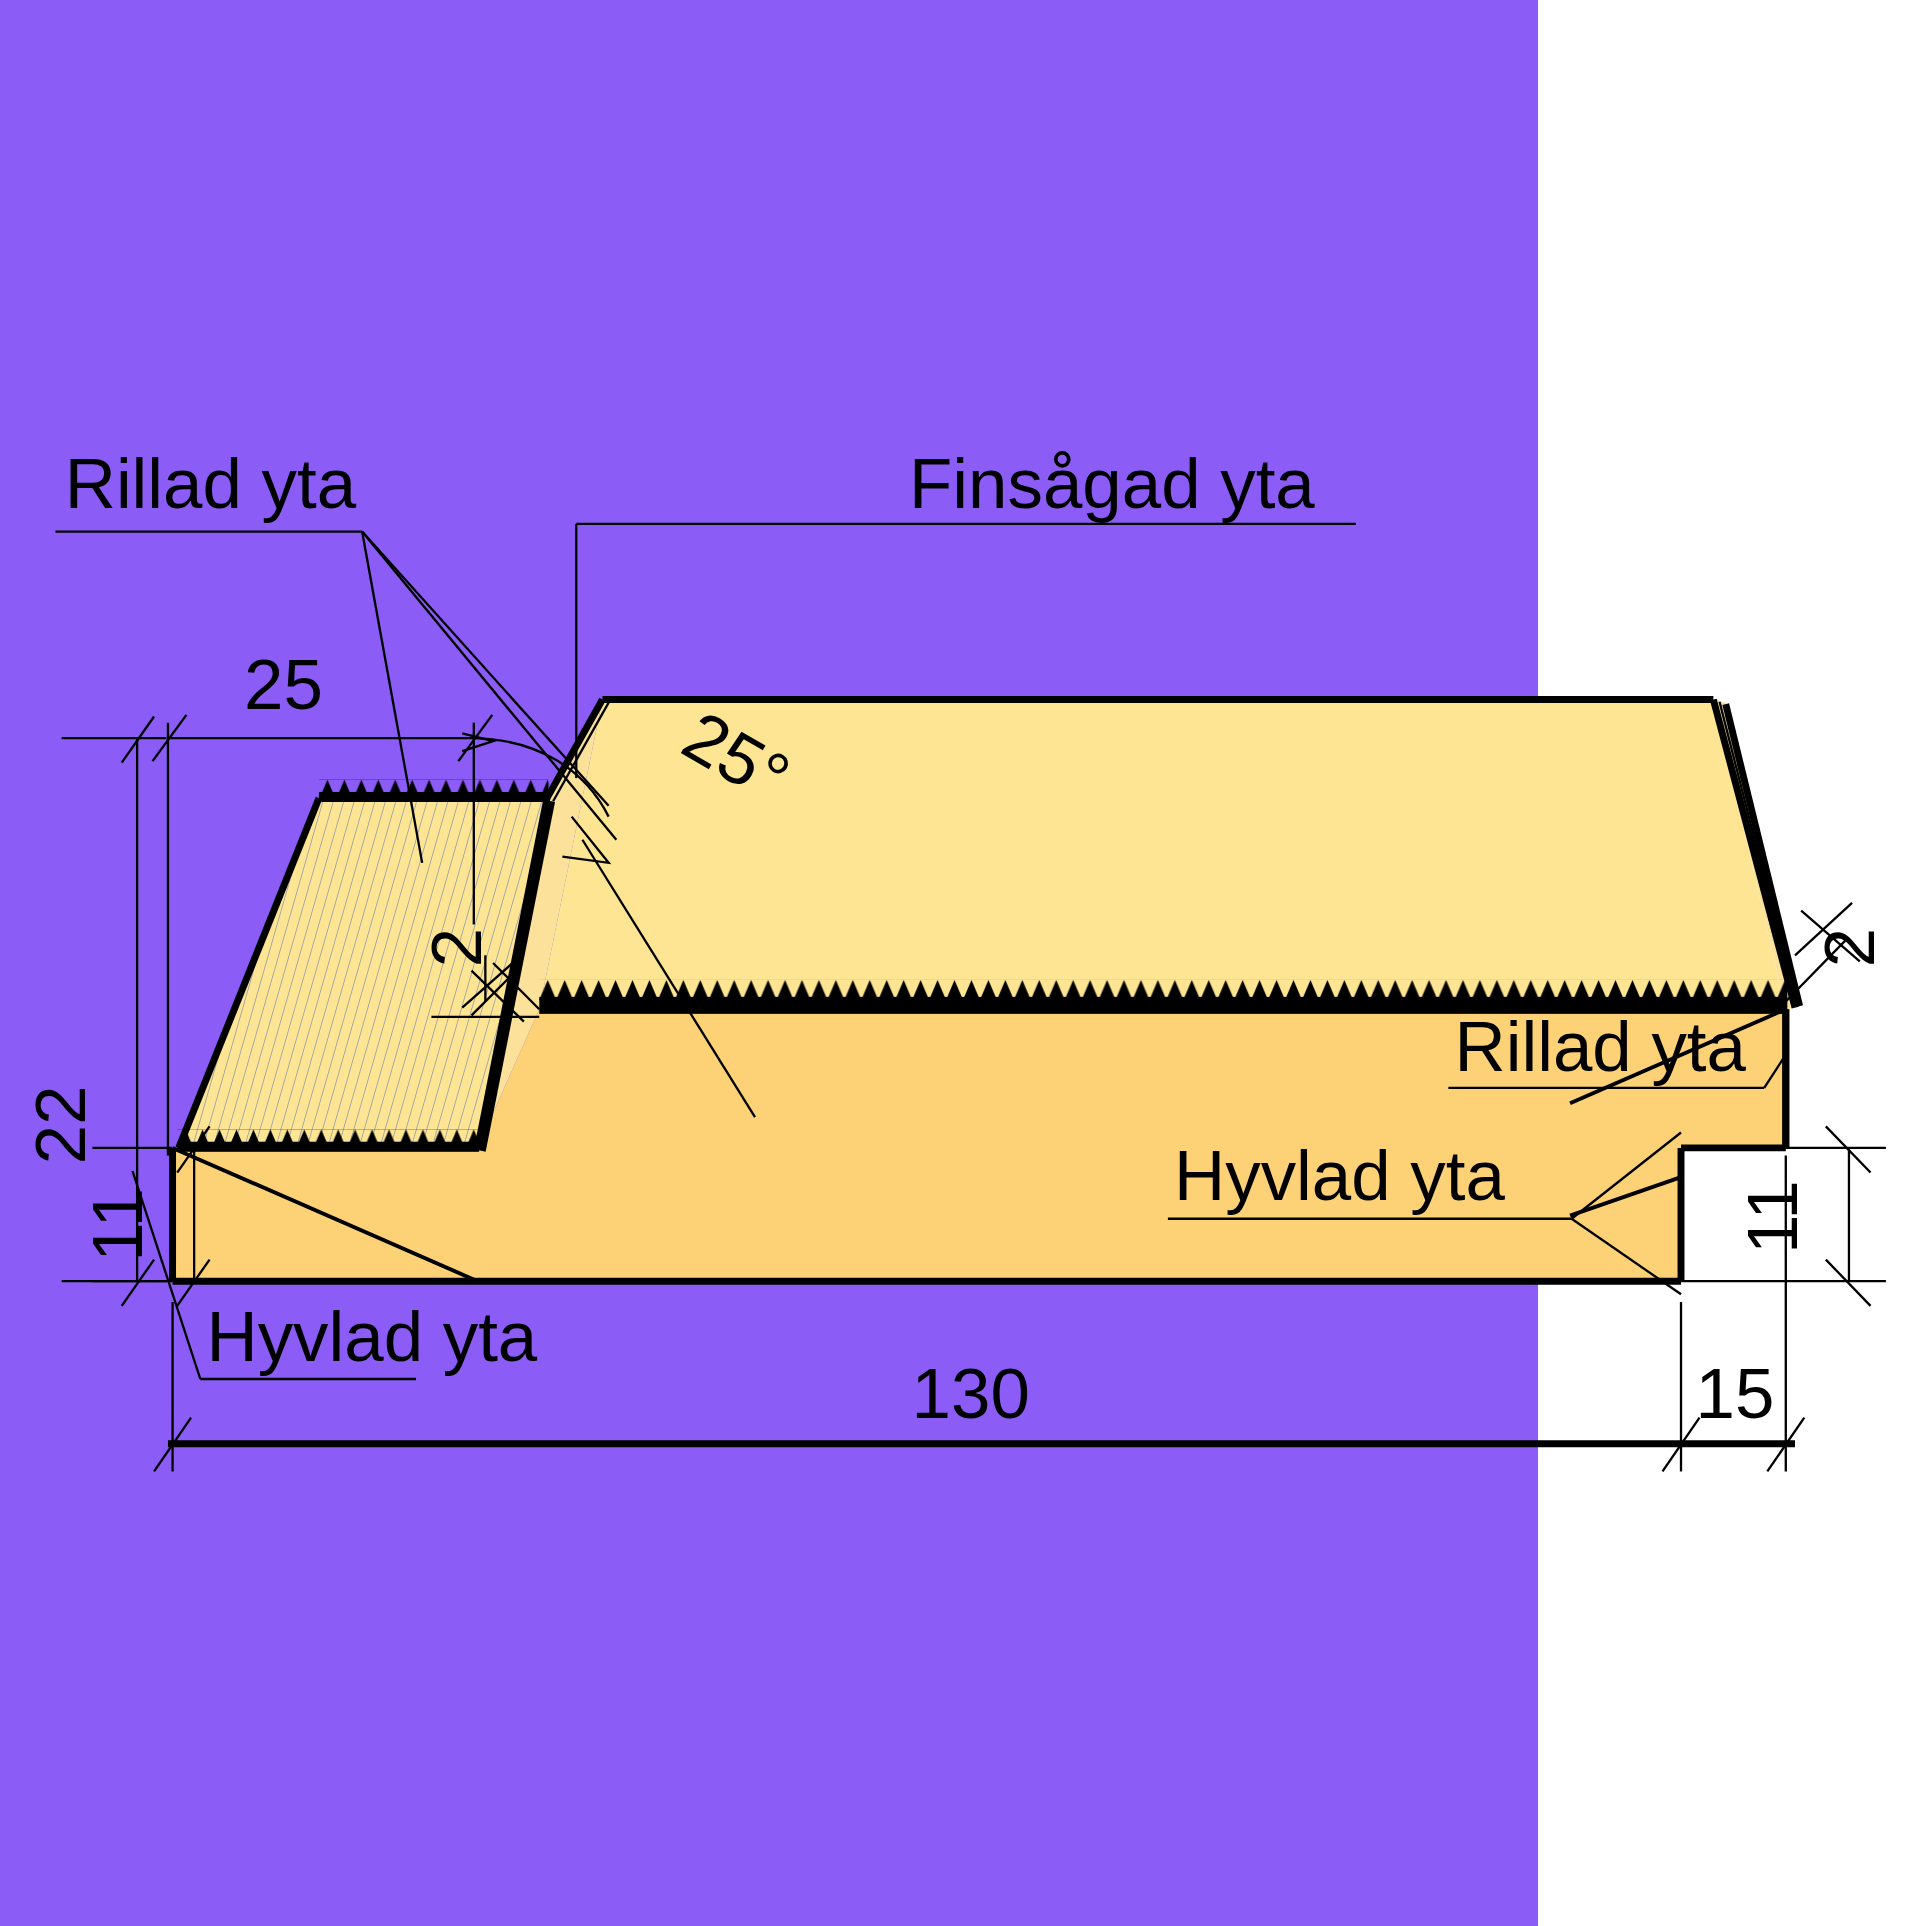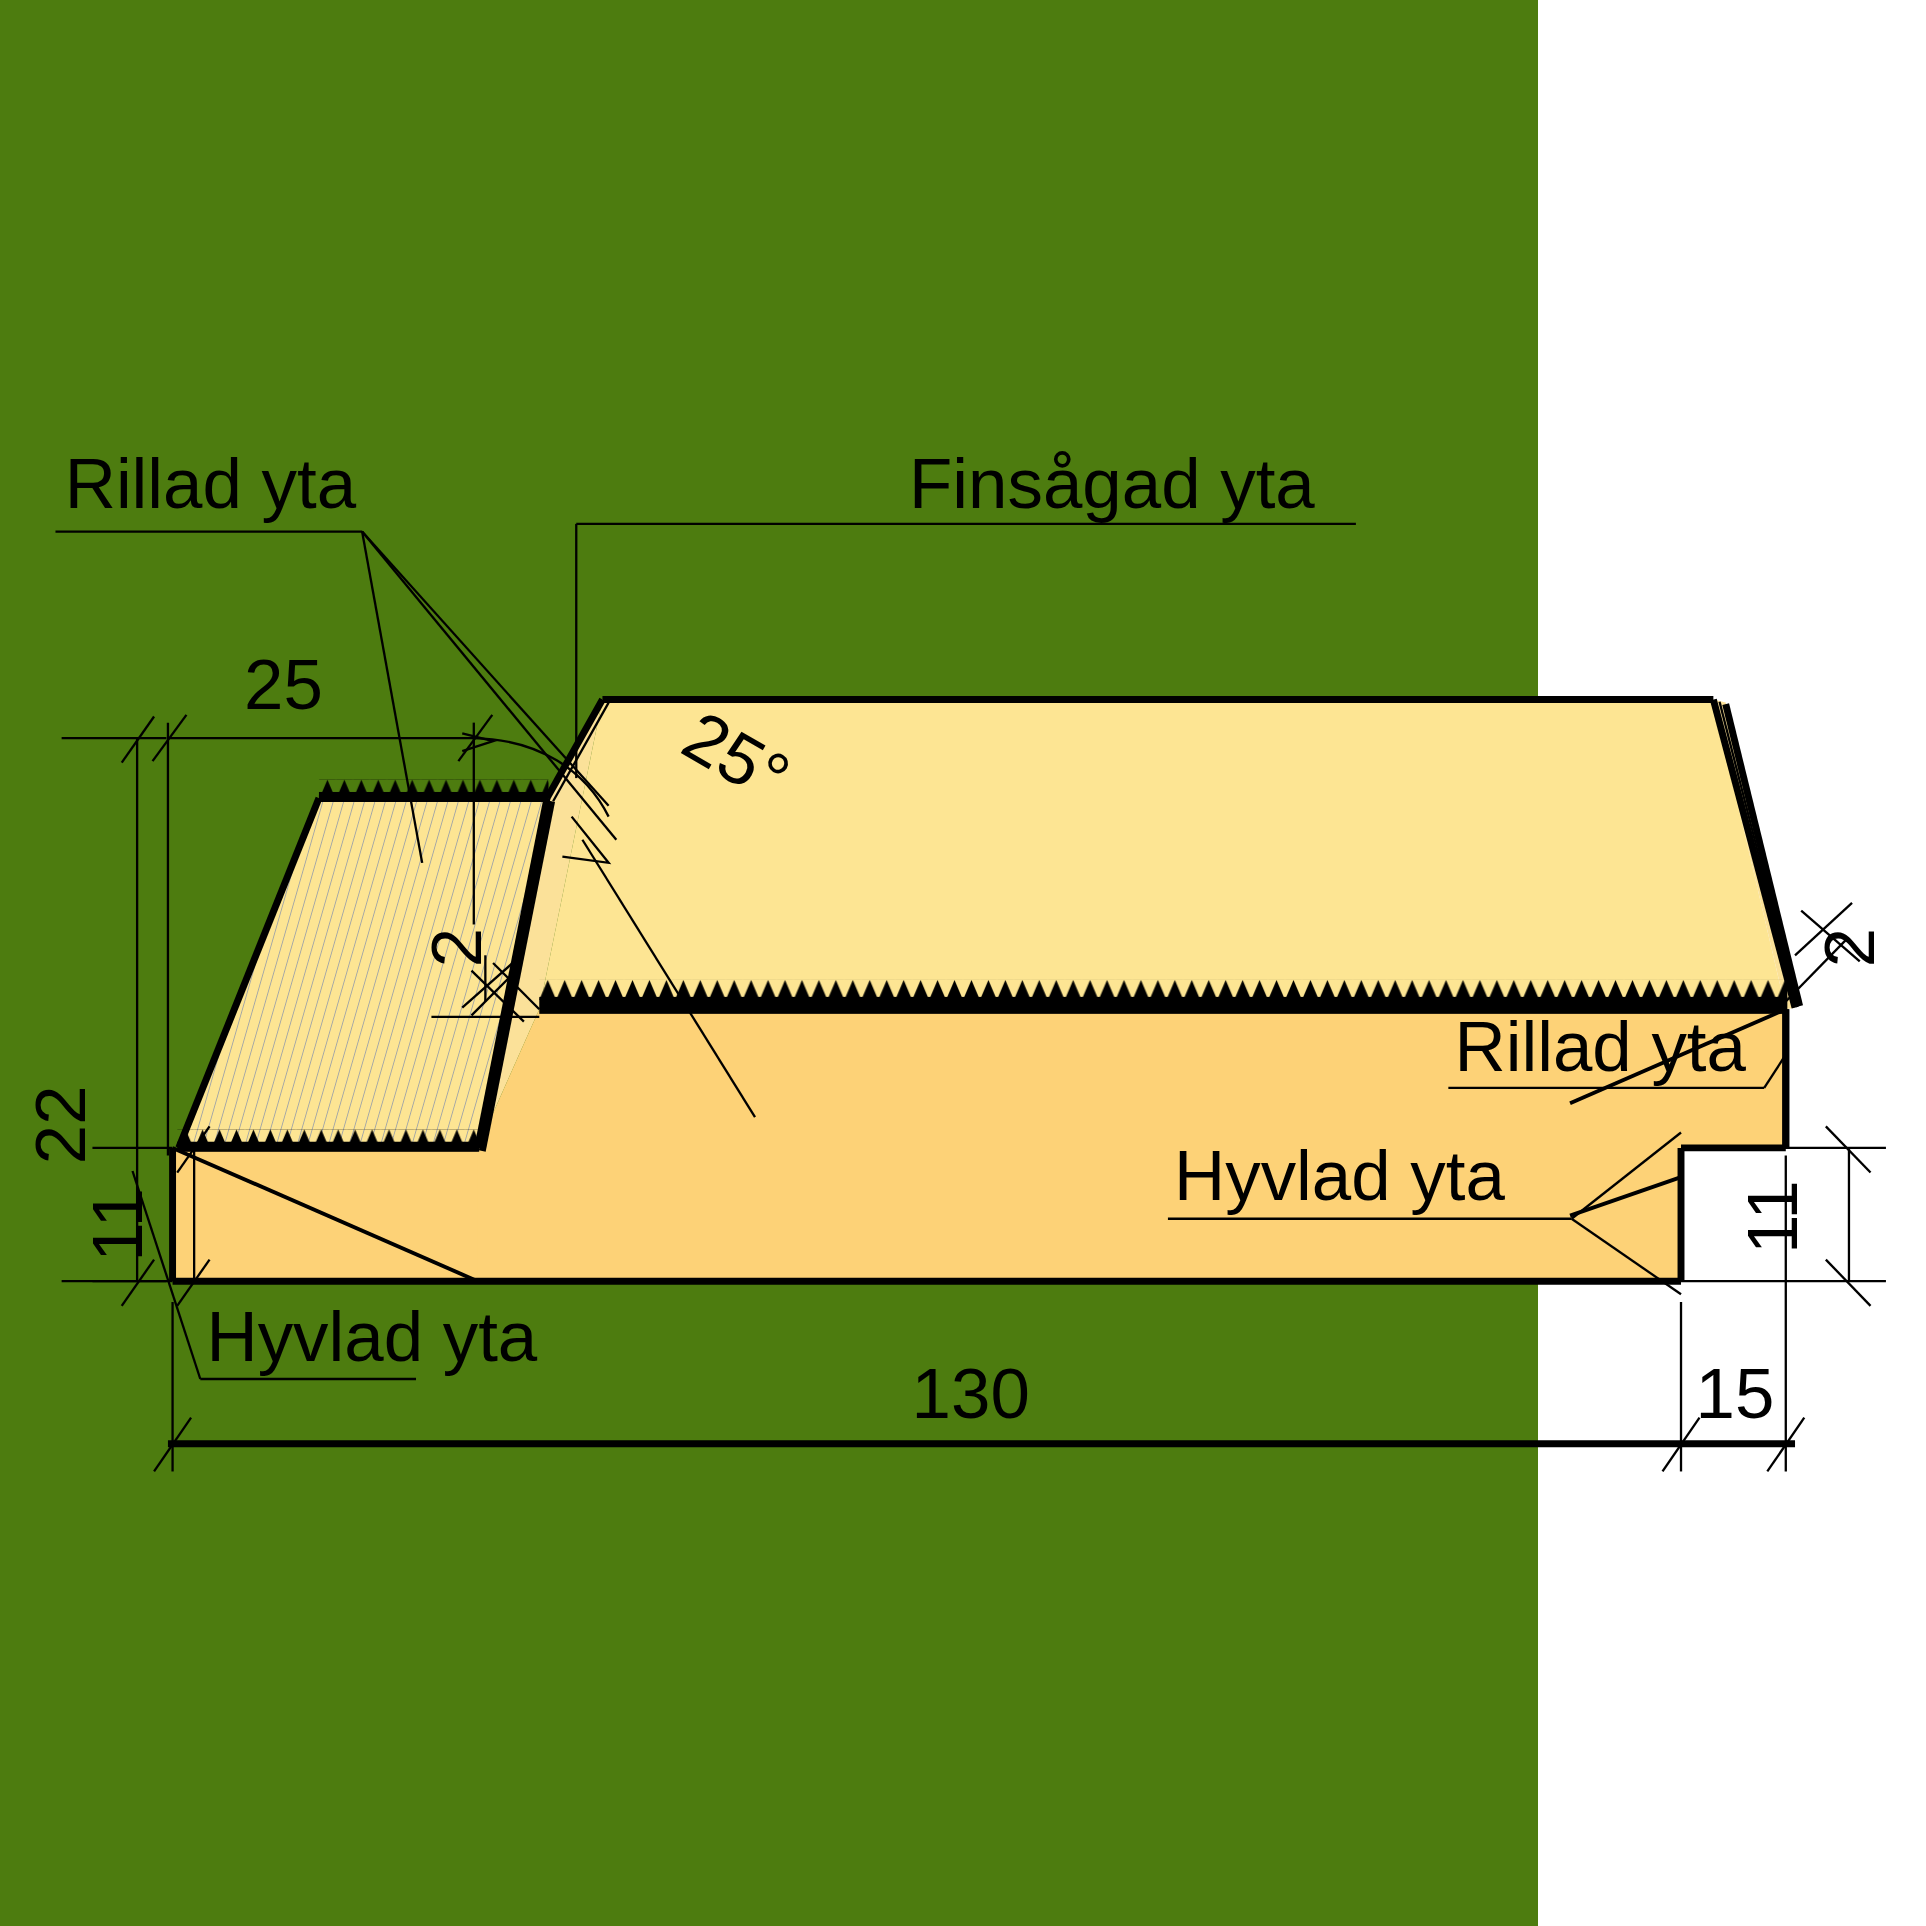--- a/index.html
+++ b/index.html
@@ -10,21 +10,21 @@
   body {
     width: 1926px;
     height: 1926px;
     font-family: "Liberation Sans", sans-serif;
     overflow: hidden;
   }
   #drawing-root {
     position: relative;
     width: 1538px;
     height: 1926px;
-    background: #4d7c0f;
+    background: #8b5cf6;
   }
   svg#tech-drawing {
     display: block;
     width: 1926px;
     height: 1926px;
   }
   .dimtext {
     font-family: "Liberation Sans", sans-serif;
     font-size: 92px;
     fill: #000000;

